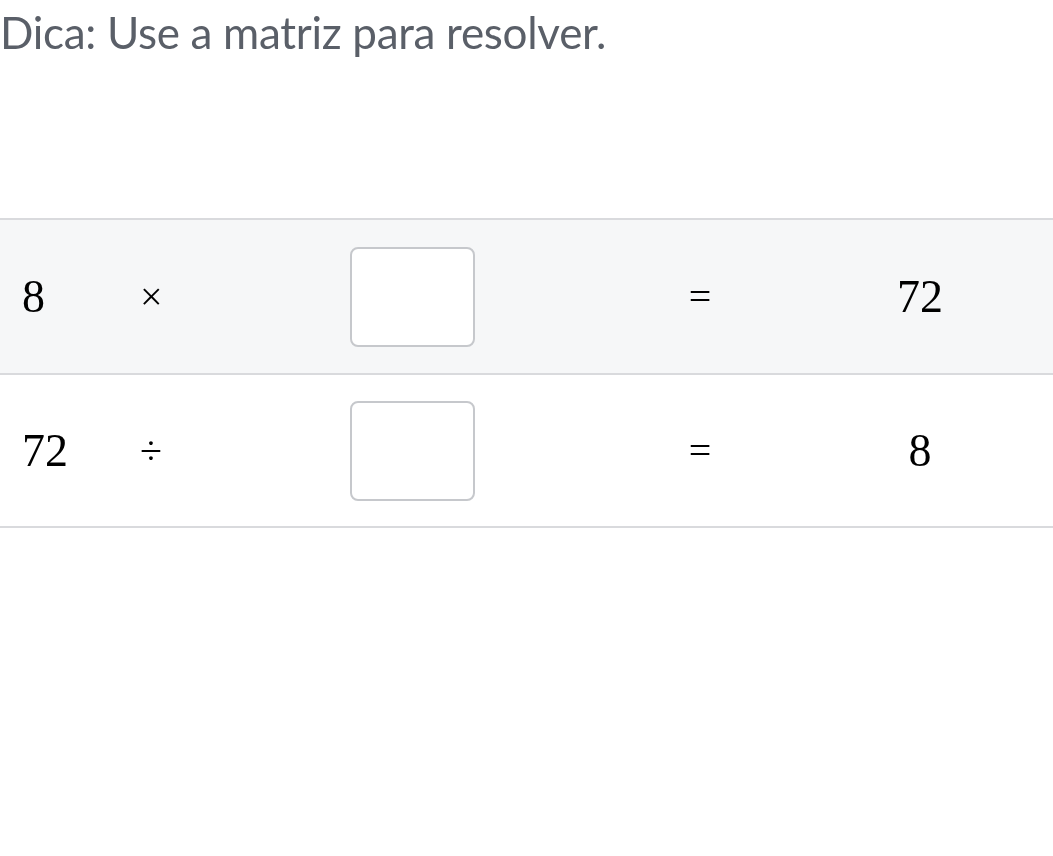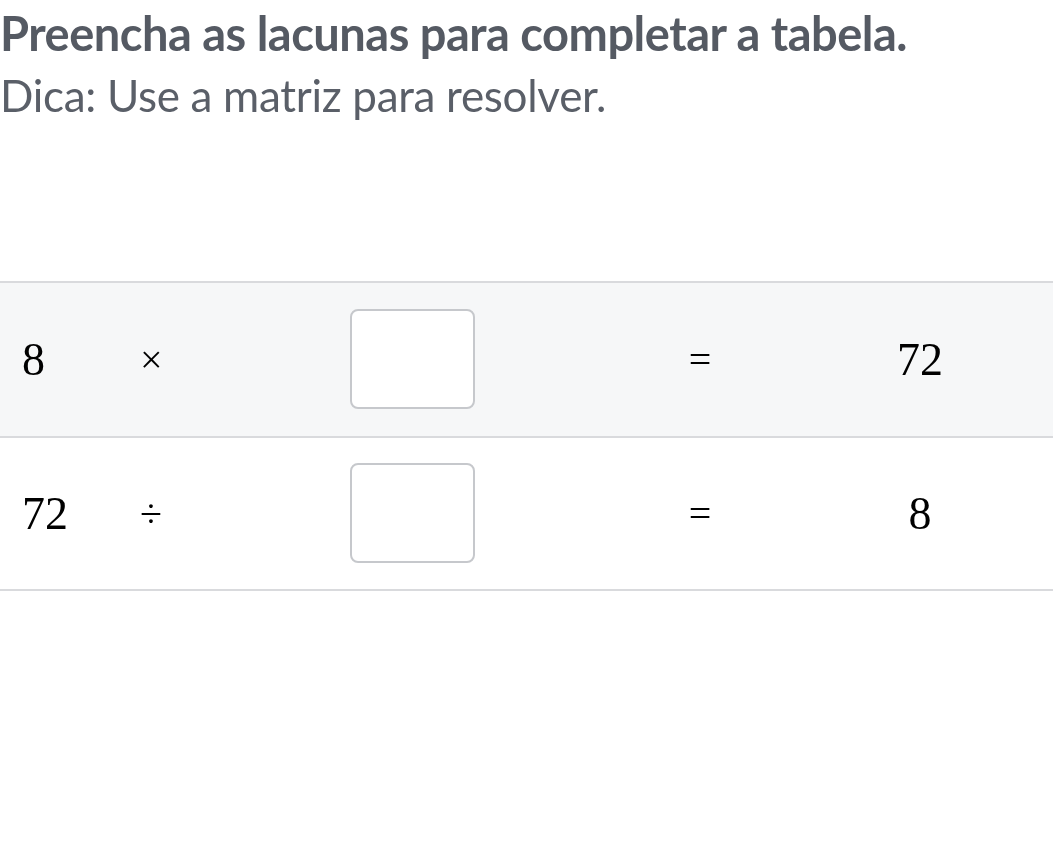--- a/index.html
+++ b/index.html
@@ -91,21 +91,20 @@
       font-size: 44px;
       text-align: center;
       color: #000000;
       outline: none;
     }
   </style>
 </head>
 <body>
 
 <div class="container">
-  <div class="instruction-bold">Preencha as lacunas para completar a tabela.</div>
   <div class="instruction-hint">Dica: Use a matriz para resolver.</div>
 
   <div class="table-wrap">
     <div class="row shaded">
       <div class="cell num-a">8</div>
       <div class="cell op">×</div>
       <div class="cell input-cell">
         <input type="text" class="blank-input" value="" style="">
       </div>
       <div class="cell eq">=</div>

